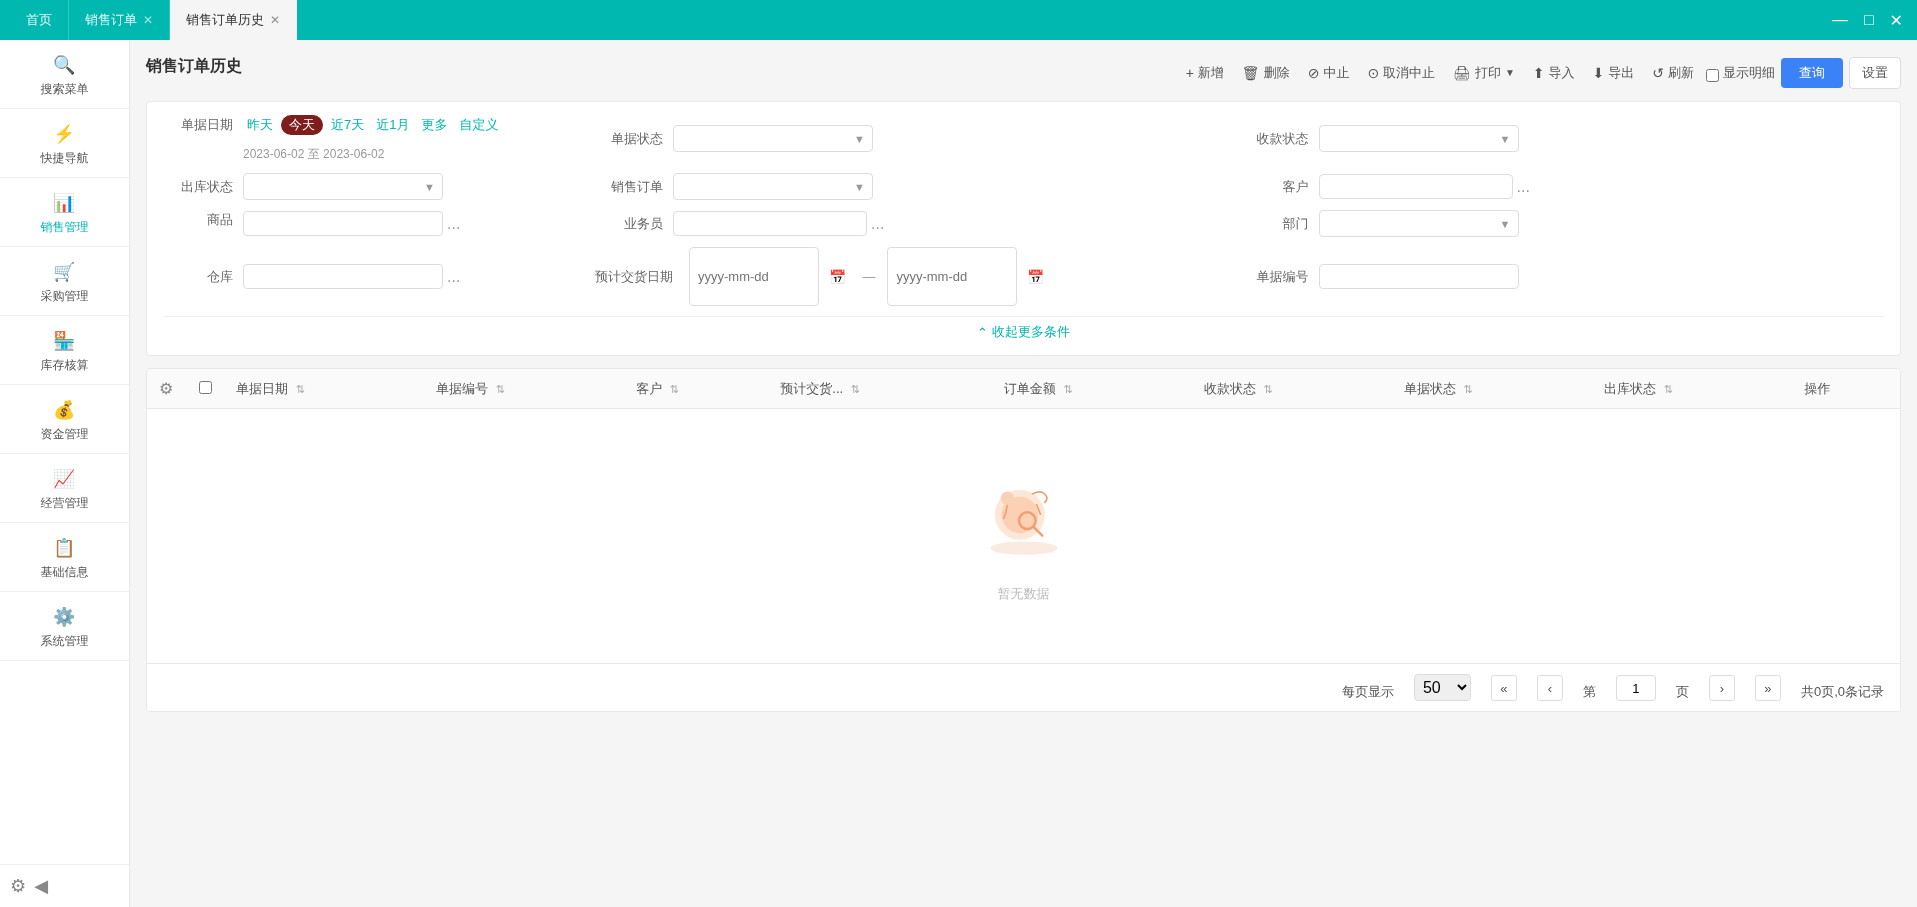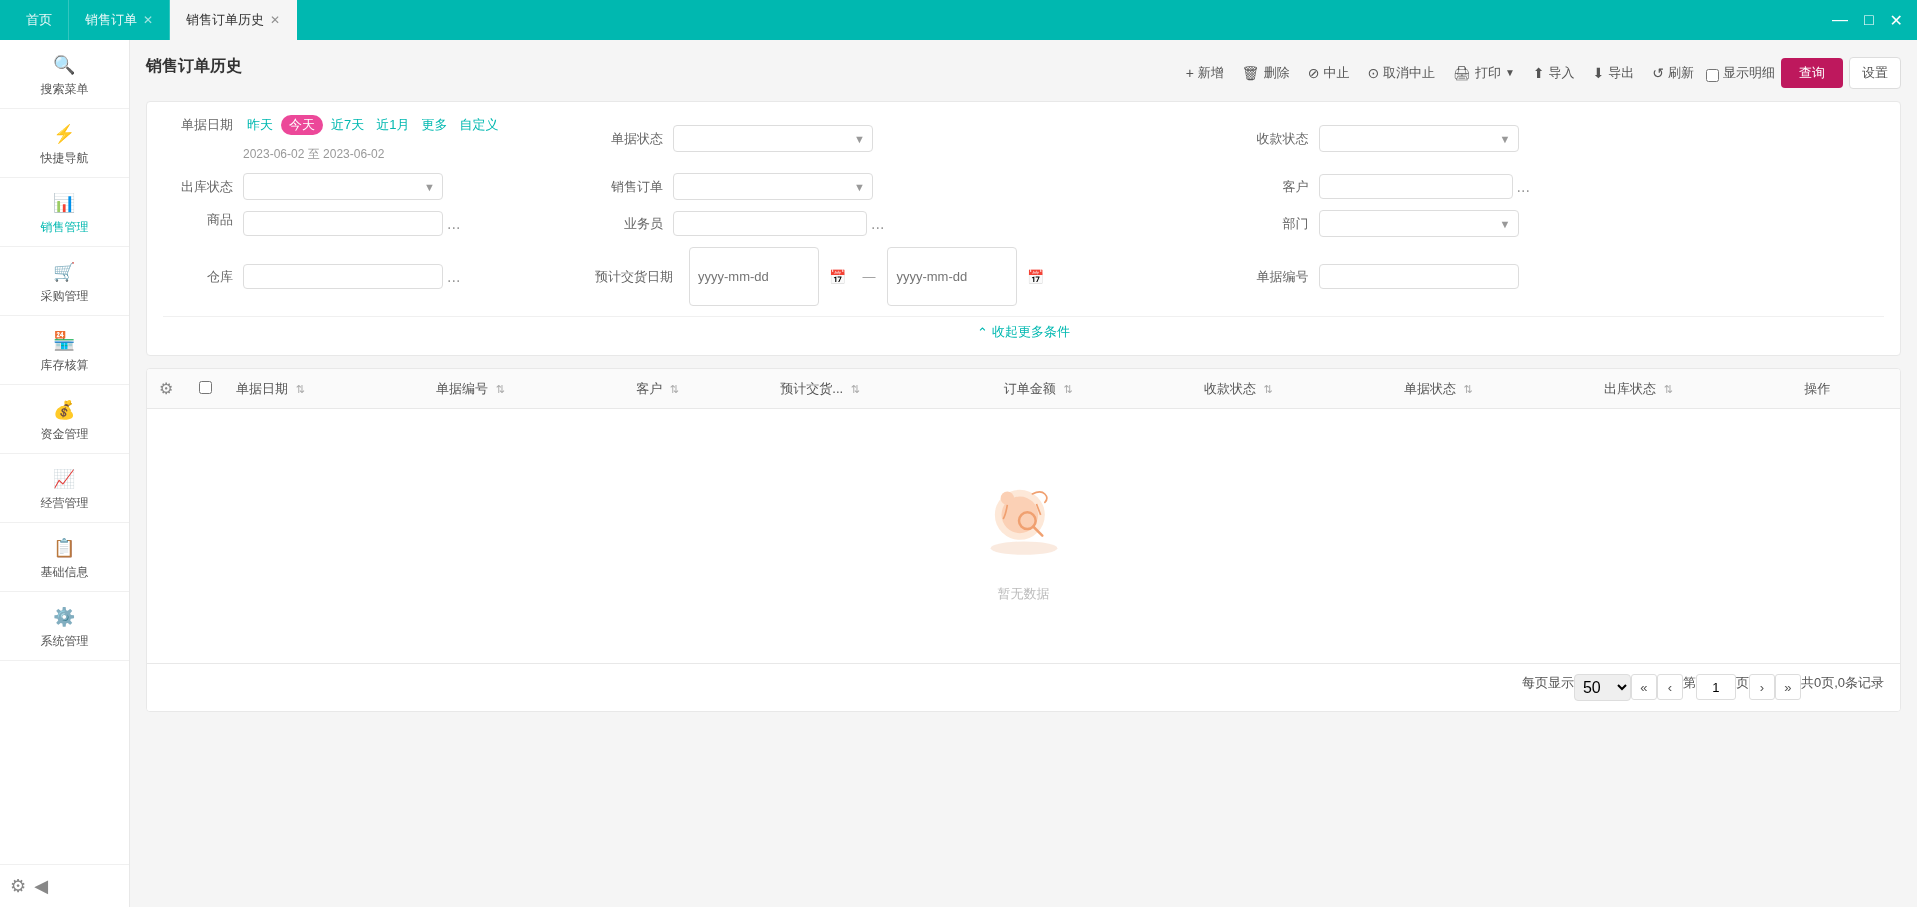--- a/index.html
+++ b/index.html
@@ -123,21 +123,21 @@
       gap: 4px;
       background: none;
       border: none;
       cursor: pointer;
       color: #555;
       font-size: 13px;
       padding: 4px 6px;
     }
     .toolbar-btn .btn-icon { font-size: 14px; }
     .toolbar-btn-primary {
-      background: #be185d;
+      background: #3b82f6;
       color: white;
       border: none;
       border-radius: 4px;
       padding: 6px 18px;
       cursor: pointer;
       font-size: 13px;
     }
     .toolbar-btn-secondary {
       background: white;
       color: #555;
@@ -186,21 +186,21 @@
     }
     .date-btn {
       background: none;
       border: none;
       cursor: pointer;
       color: #00b8b0;
       font-size: 13px;
       padding: 2px 4px;
     }
     .date-btn.active-date {
-      background: #ec4899;
+      background: #7f1d1d;
       color: white;
       border-radius: 10px;
       padding: 1px 8px;
     }
     .filter-input {
       border: 1px solid #ddd;
       border-radius: 4px;
       padding: 4px 8px;
       font-size: 13px;
       color: #999;
@@ -332,24 +332,24 @@
       margin-bottom: 16px;
     }
     .empty-text {
       color: #bbb;
       font-size: 13px;
     }
 
     
     .pagination {
       display: flex;
-      align-items: flex-start;
+      align-items: flex-end;
       justify-content: flex-end;
       padding: 10px 16px;
-      gap: 0;
+      gap: 20px;
       border-top: 1px solid #e8e8e8;
       background: white;
       font-size: 13px;
       color: #555;
     }
     .pagination select {
       border: 1px solid #ddd;
       border-radius: 4px;
       padding: 3px 4px;
       font-size: 16px;

